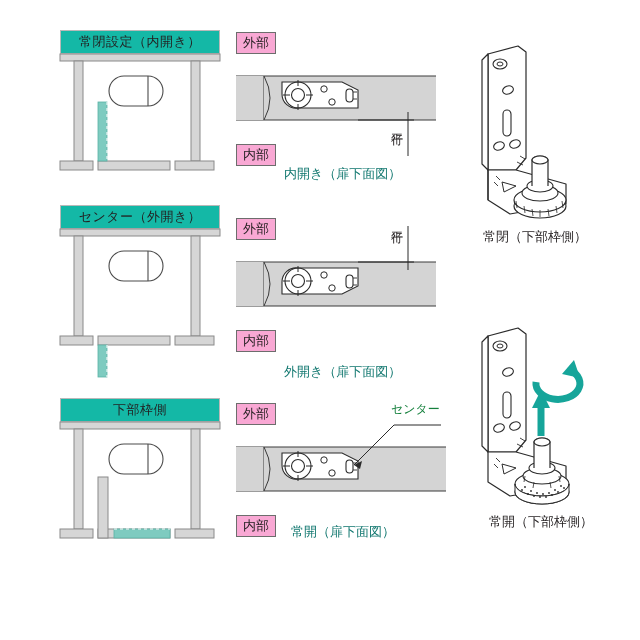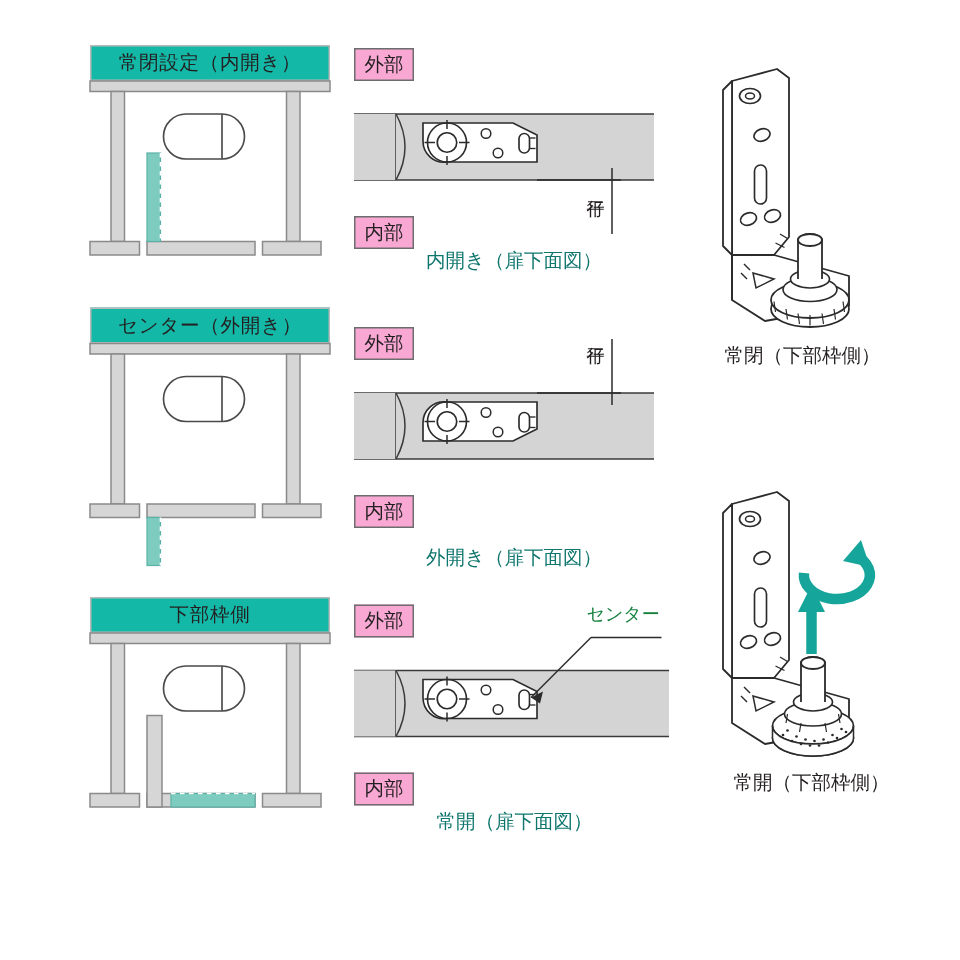--- a/index.html
+++ b/index.html
@@ -278,21 +278,21 @@
       <circle cx="96" cy="70" r="3.2" fill="#ffffff" stroke="#2b2b2b" stroke-width="1"></circle>
       <rect x="110" y="57" width="7" height="13" rx="3.5" fill="#ffffff" stroke="#2b2b2b" stroke-width="1.1"></rect>
       <line x1="117" y1="60" x2="121" y2="60" stroke="#2b2b2b" stroke-width="0.9"></line>
       <line x1="117" y1="67" x2="121" y2="67" stroke="#2b2b2b" stroke-width="0.9"></line>
 
       <line x1="118" y1="62" x2="158" y2="22" stroke="#2b2b2b" stroke-width="1"></line>
       <line x1="158" y1="22" x2="205" y2="22" stroke="#2b2b2b" stroke-width="1"></line>
       <path d="M 118 62 L 126 58 L 124 66 Z" fill="#2b2b2b"></path>
     </svg>
     <div class="center-label" style="left:155px; top:-2px;">センター</div>
-    <div class="mid-caption" style="left:55px; top:136px;font-family:Liberation Serif, serif;">常開（扉下面図）</div>
+    <div class="mid-caption" style="left:55px; top:120px;font-family:Liberation Serif, serif;">常開（扉下面図）</div>
   </div>
 
   <div class="bracket" style="left:470px; top:320px;">
     <svg width="145" height="195" viewBox="0 0 145 195">
       <g fill="#ffffff" stroke="#2b2b2b" stroke-width="1.2" stroke-linejoin="round">
         <path d="M 18 16 L 48 8 L 56 14 L 56 120 L 46 132 L 18 132 Z"></path>
         <path d="M 18 16 L 18 132 L 12 126 L 12 22 Z"></path>
         <path d="M 18 132 L 46 132 L 96 146 L 96 166 L 40 176 L 18 162 Z"></path>
       </g>
       <ellipse cx="30" cy="26" rx="7" ry="5" fill="#ffffff" stroke="#2b2b2b" stroke-width="1.1"></ellipse>

